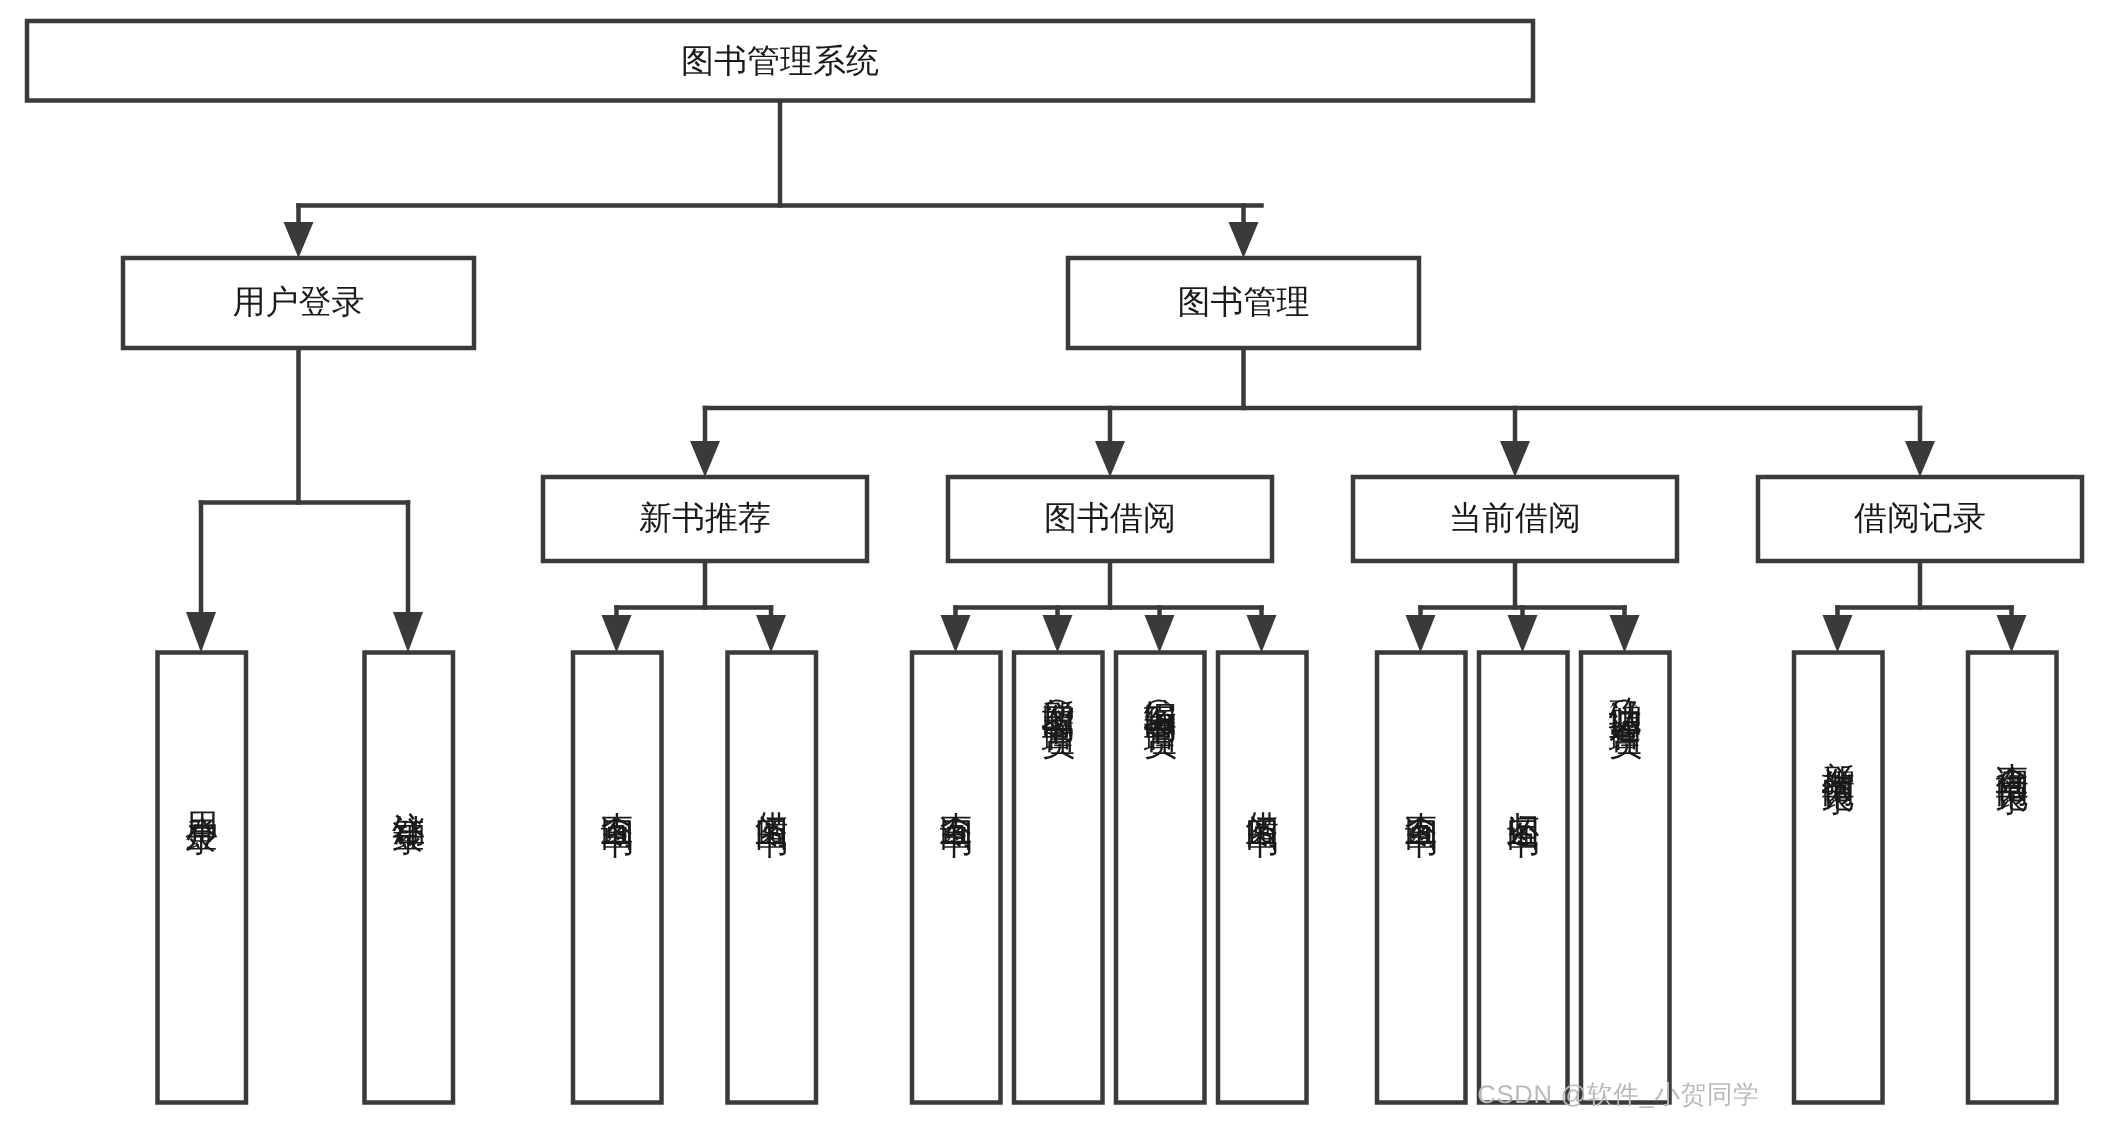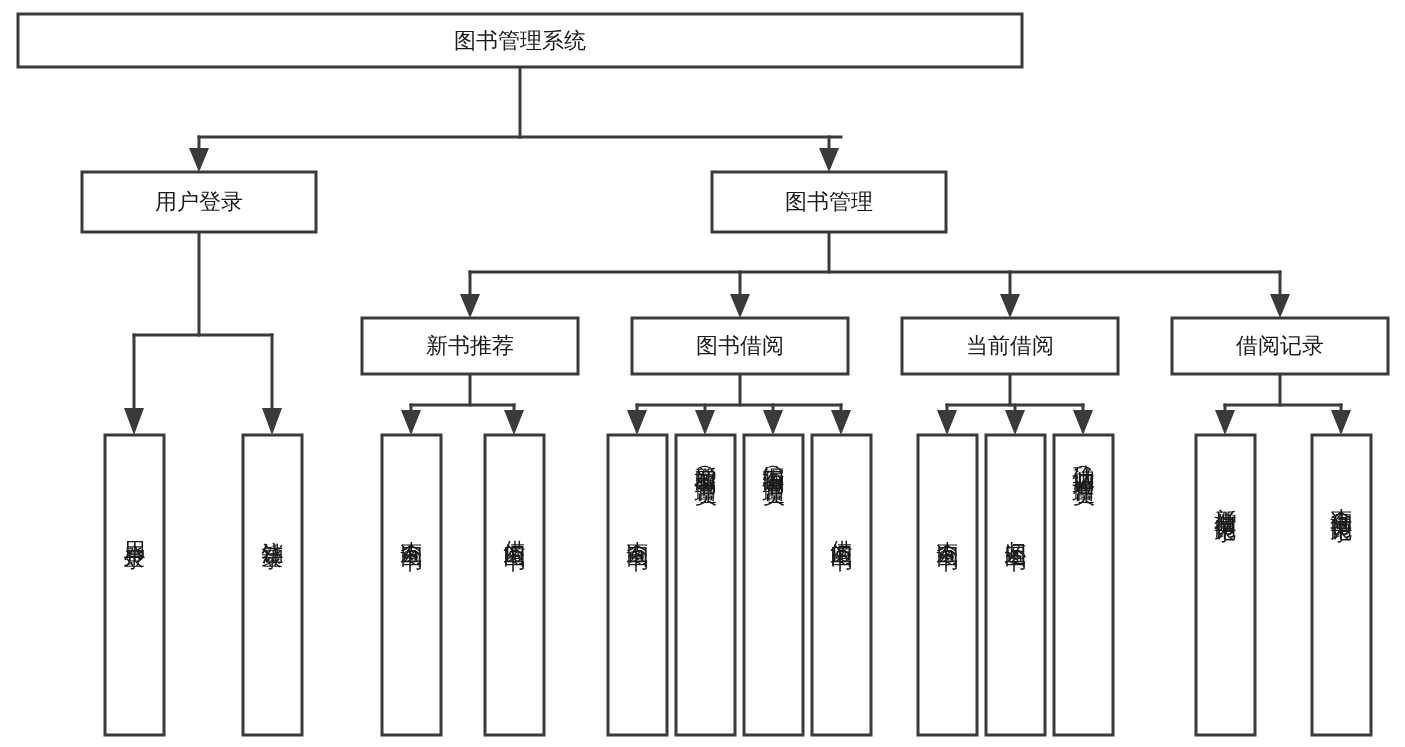--- a/index.html
+++ b/index.html
@@ -225,13 +225,14 @@
   <div class="vlabel-wrap" style="left:1054px; top:435px; width:59px; height:300px; padding-top:12px;">
     <span class="vlabel-inner">确认归还（管理员）</span>
   </div>
   <div class="vlabel-wrap" style="left:1196px; top:435px; width:59px; height:300px; padding-top:55px;">
     <span class="vlabel-inner">新增借阅记录</span>
   </div>
   <div class="vlabel-wrap" style="left:1312px; top:435px; width:59px; height:300px; padding-top:55px;">
     <span class="vlabel-inner">查询借阅记录</span>
   </div>
 
+  <div class="watermark">CSDN @软件_小贺同学</div>
 </div>
 
 </body></html>

